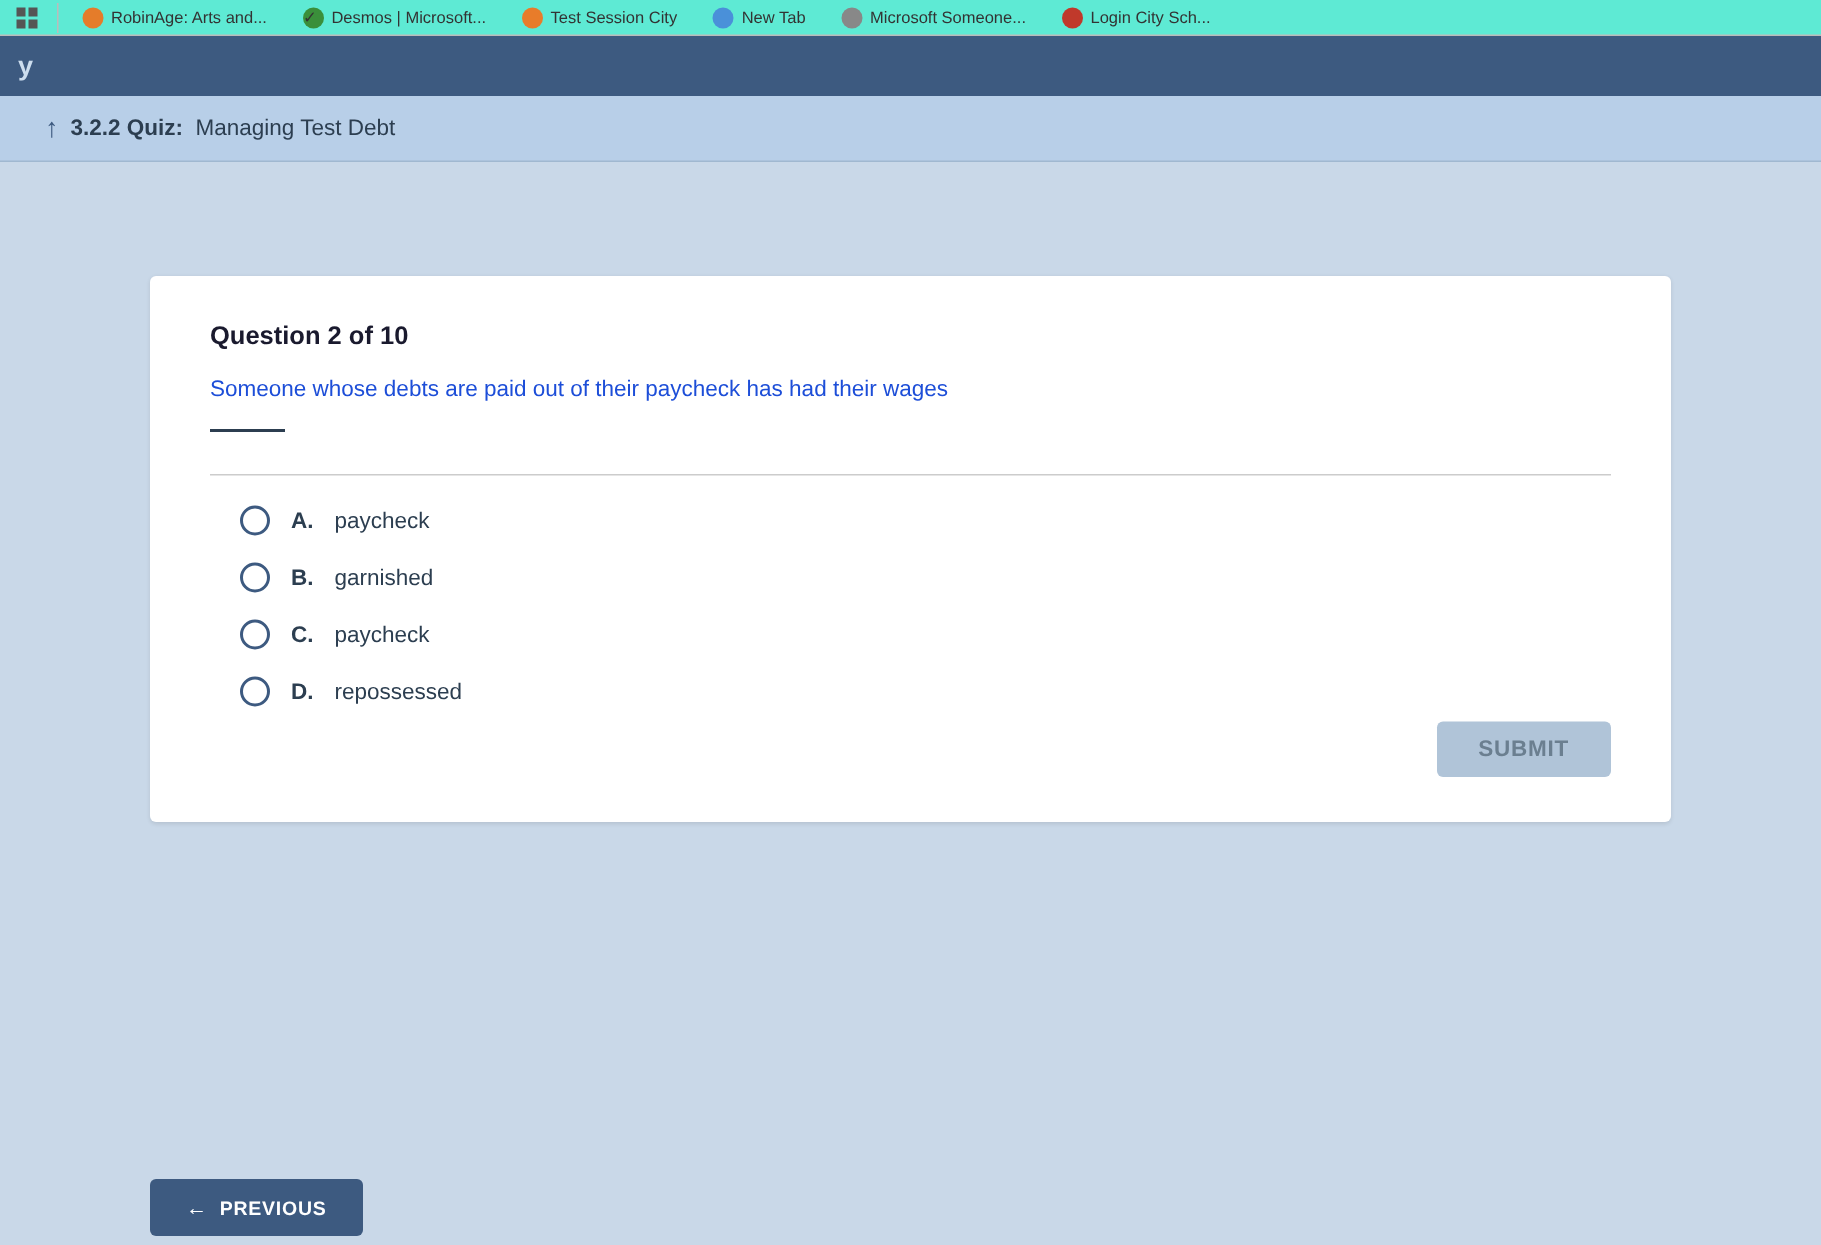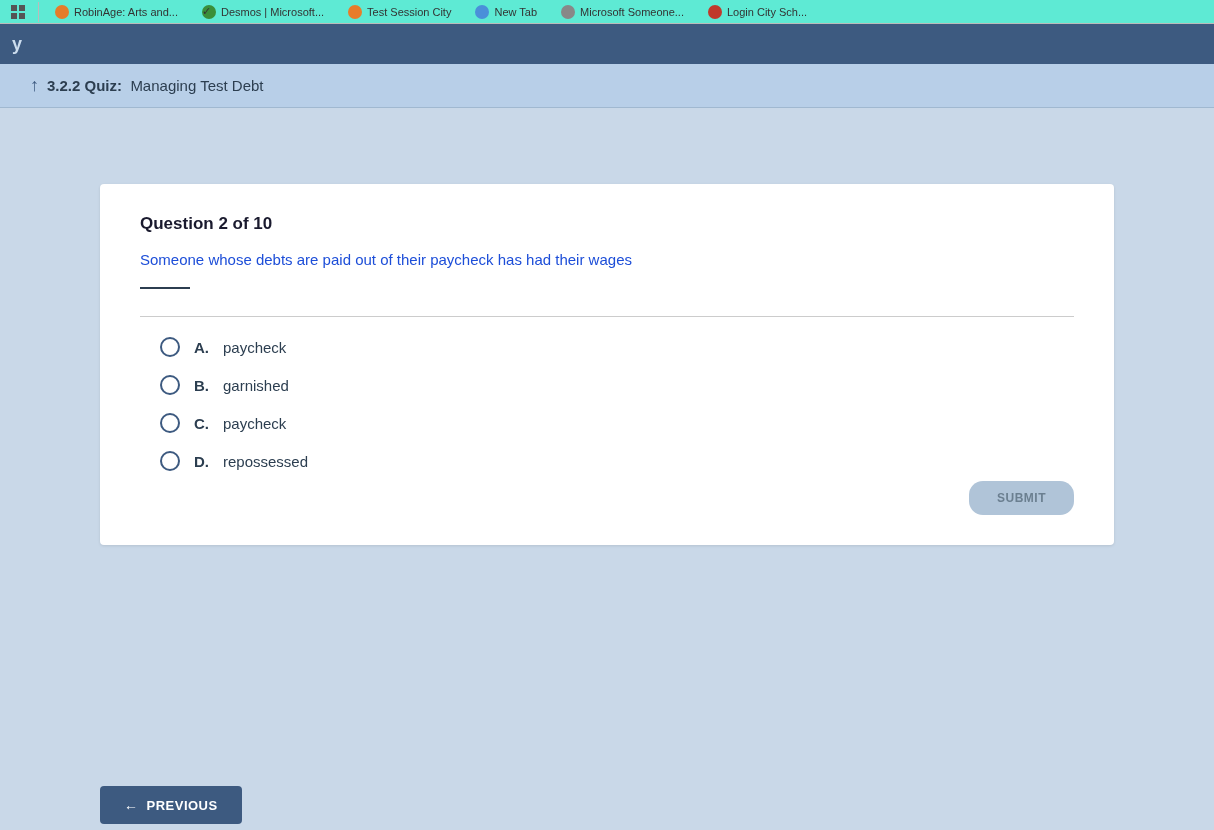--- a/index.html
+++ b/index.html
@@ -201,24 +201,24 @@
       display: flex;
       justify-content: flex-end;
       padding: 10px 0 0 0;
     }
 
     .submit-btn {
       background: #b0c4d8;
       color: #6b7f90;
       border: none;
       padding: 10px 28px;
-      font-size: 12px;
+      font-size: 15px;
       font-weight: 700;
       letter-spacing: 0.5px;
-      border-radius: 14px;
+      border-radius: 4px;
       cursor: pointer;
       text-transform: uppercase;
     }
 
     
     .bottom-nav {
       position: absolute;
       bottom: 30px;
       left: 100px;
     }

